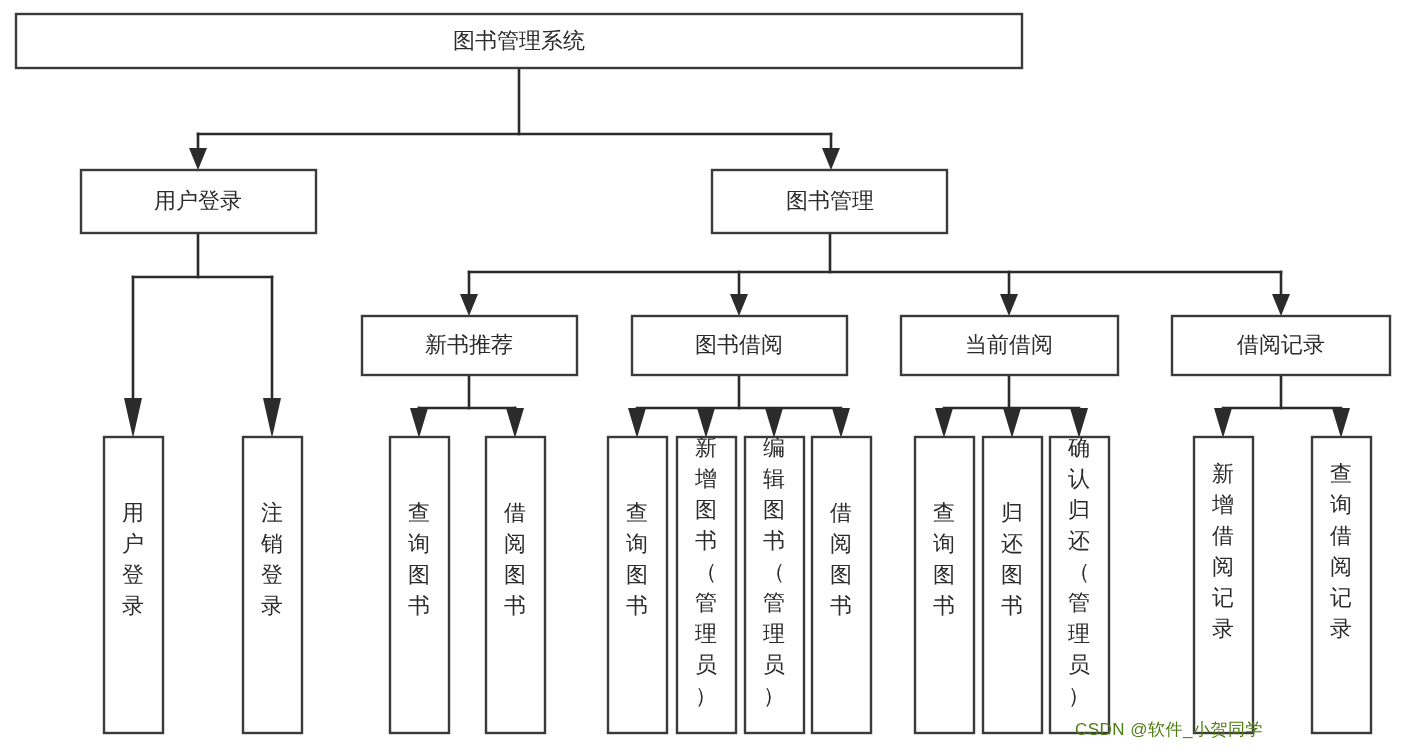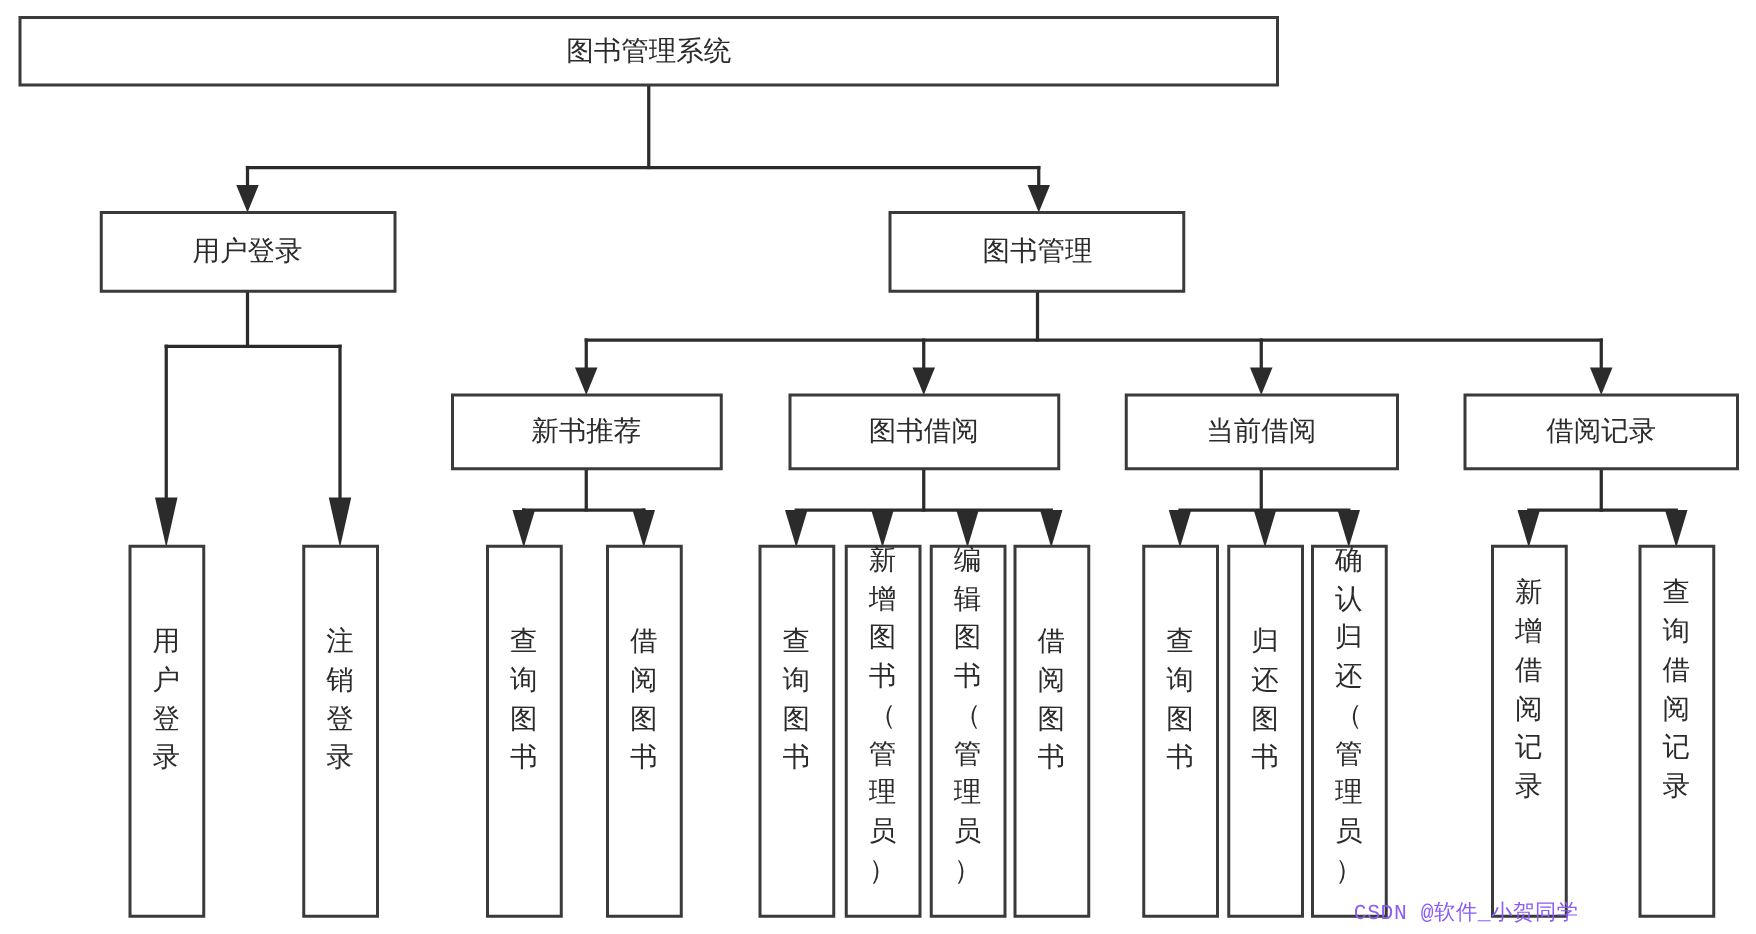--- a/index.html
+++ b/index.html
@@ -51,23 +51,23 @@
     stroke-linecap: square;
   }
   .arrow-head {
     fill: #2b2b2b;
     stroke: none;
   }
   .watermark {
     position: absolute;
     right: 8px;
     bottom: 6px;
-    font-family: Liberation Mono, monospace;
+    font-family: Liberation Sans, sans-serif;
     font-size: 17px;
-    color: #8b5cf6;
+    color: #4d7c0f;
     white-space: nowrap;
     letter-spacing: 0.5px;
     pointer-events: none;
   }
 </style>
 </head>
 <body>
 
 <div id="diagram-root">
   <svg class="diagram" viewBox="0 0 1405 747" xmlns="http://www.w3.org/2000/svg">

